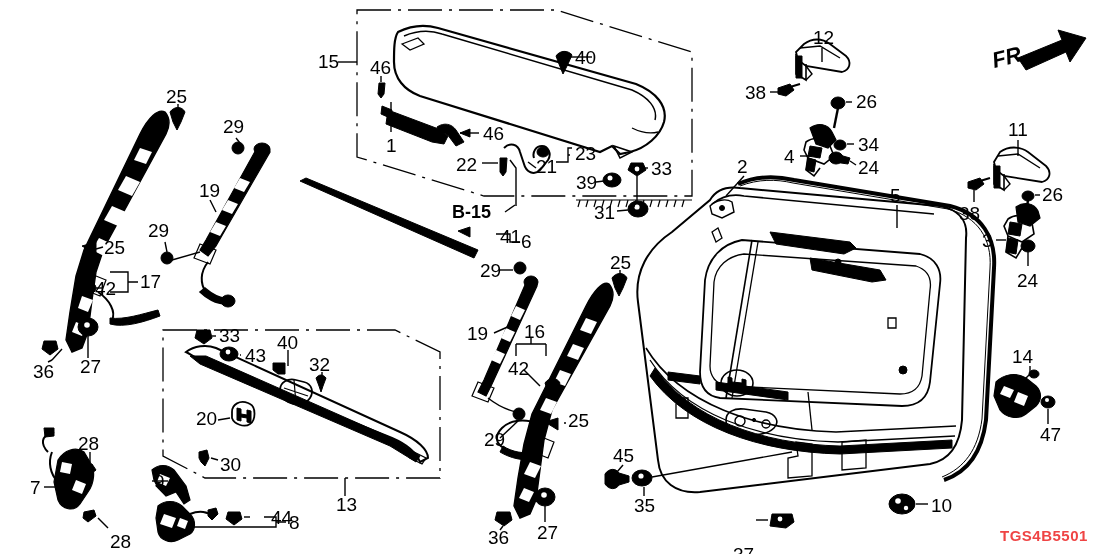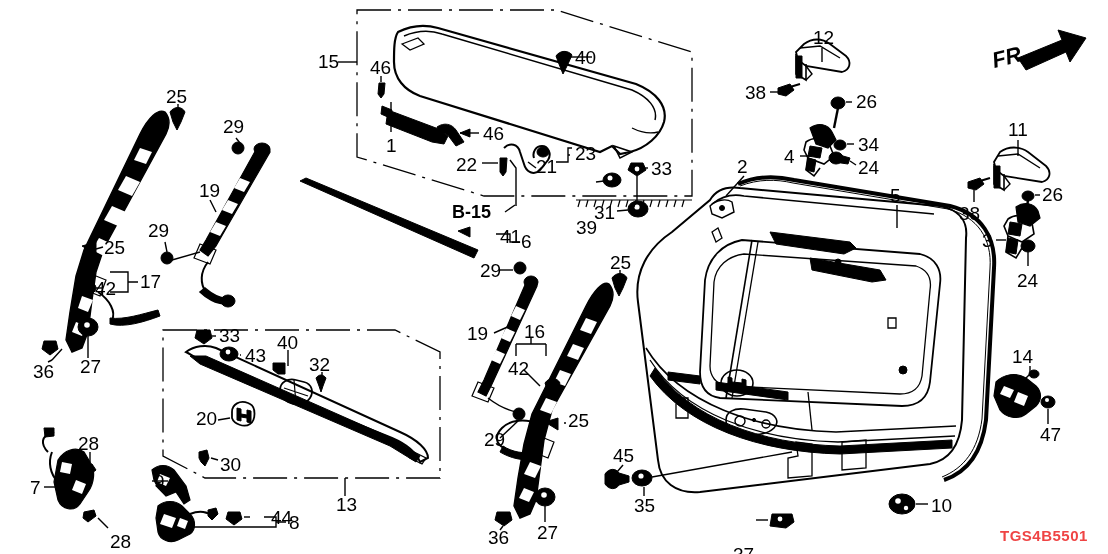--- a/index.html
+++ b/index.html
@@ -475,21 +475,21 @@
   <div>
     <span class="lbl" style="left:318px;top:52px;">15</span>
     <span class="lbl" style="left:370px;top:58px;">46</span>
     <span class="lbl" style="left:575px;top:48px;">40</span>
     <span class="lbl" style="left:386px;top:136px;">1</span>
     <span class="lbl" style="left:483px;top:124px;">46</span>
     <span class="lbl" style="left:456px;top:155px;">22</span>
     <span class="lbl" style="left:536px;top:157px;">21</span>
     <span class="lbl" style="left:575px;top:144px;">23</span>
     <span class="lbl" style="left:651px;top:159px;">33</span>
-    <span class="lbl" style="left:576px;top:173px;margin-top:45px;">39</span>
+    <span class="lbl" style="left:576px;top:173px;">39</span>
     <span class="lbl" style="left:594px;top:203px;">31</span>
     <span class="lbl" style="left:500px;top:227px;">41</span>
     <span class="lbl" style="left:521px;top:232px;">6</span>
 
     <span class="lbl" style="left:166px;top:87px;">25</span>
     <span class="lbl" style="left:223px;top:117px;">29</span>
     <span class="lbl" style="left:199px;top:181px;">19</span>
     <span class="lbl" style="left:148px;top:221px;">29</span>
     <span class="lbl" style="left:104px;top:238px;">25</span>
     <span class="lbl" style="left:140px;top:272px;">17</span>

